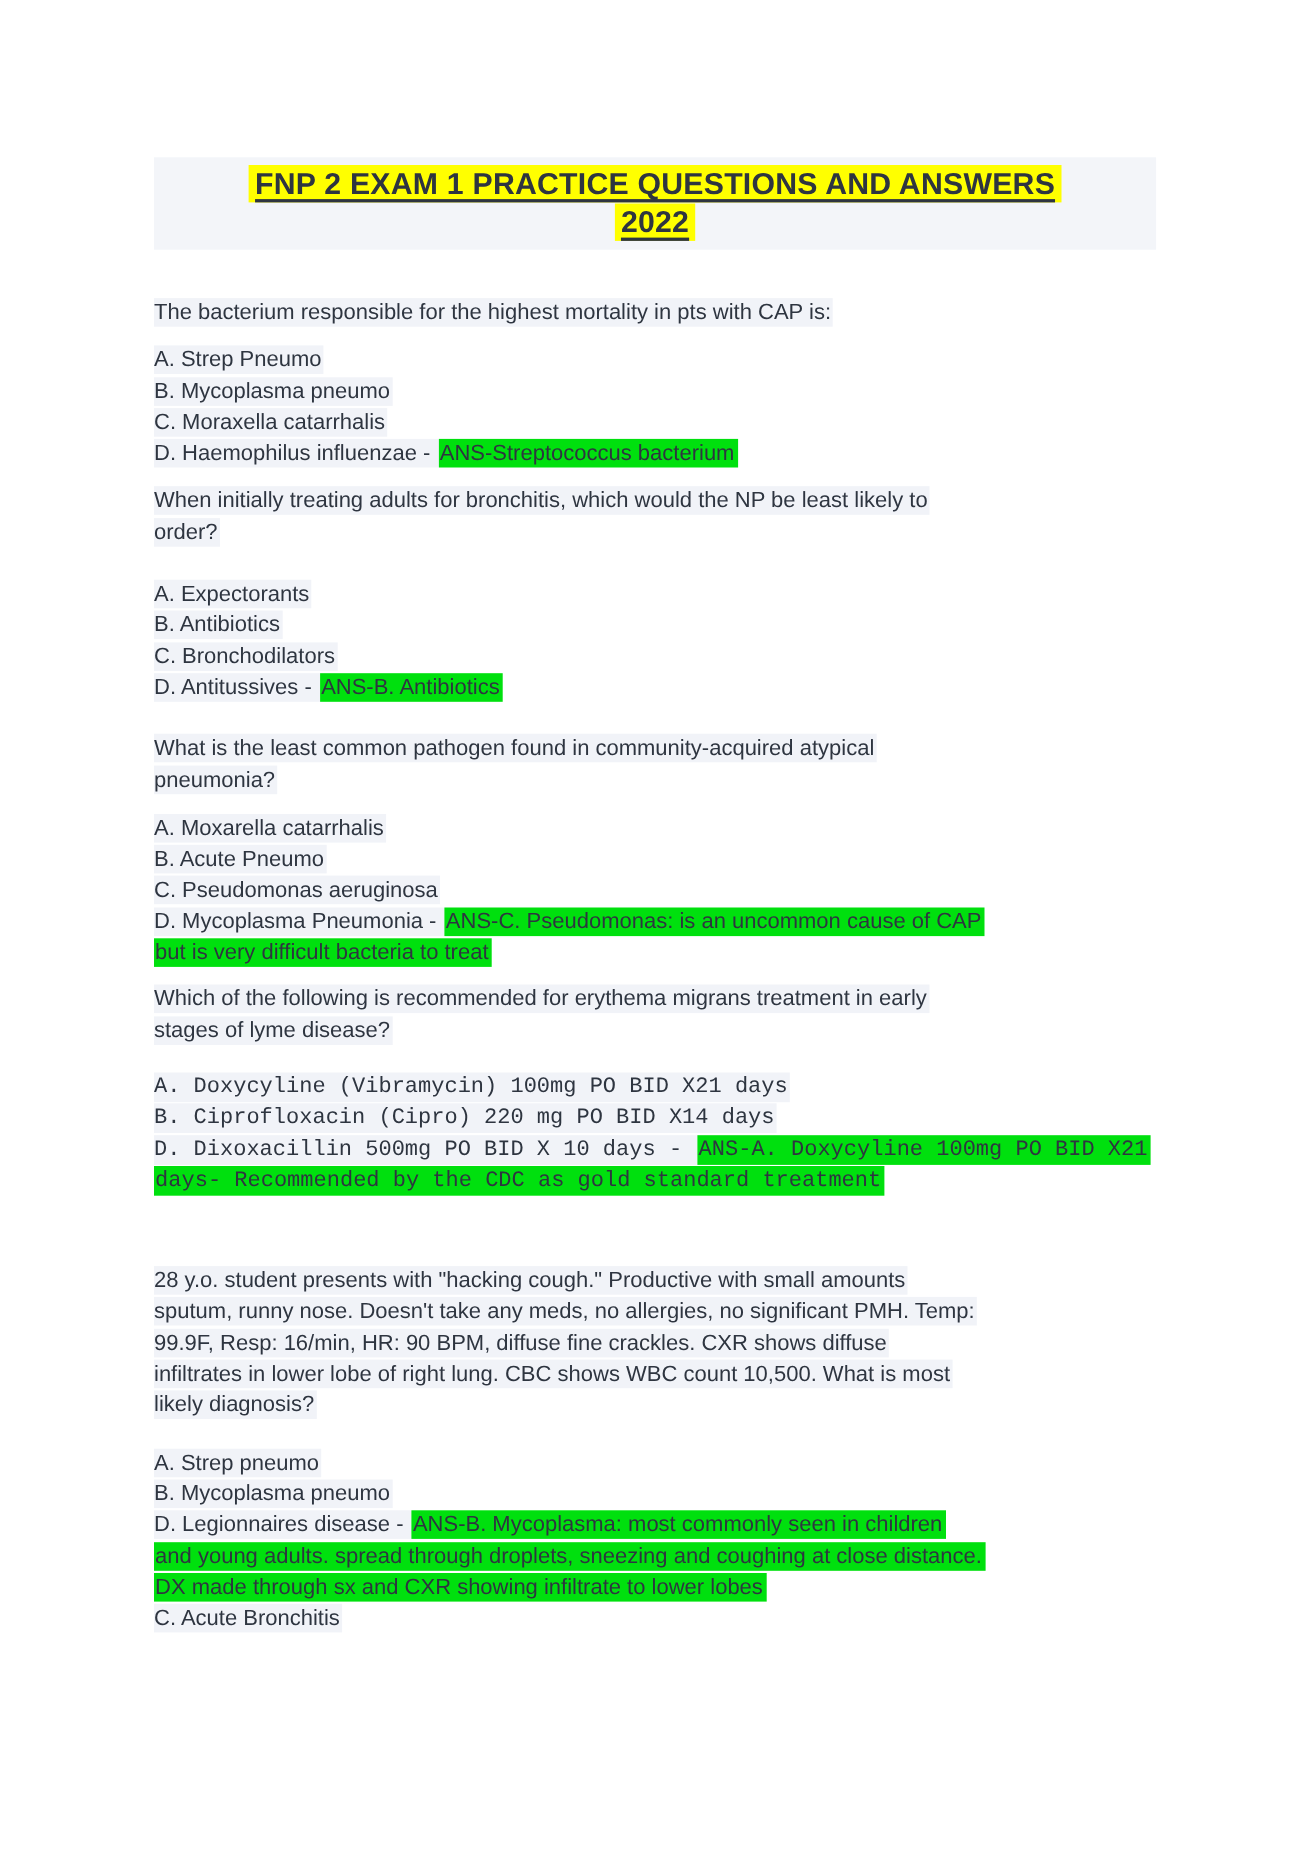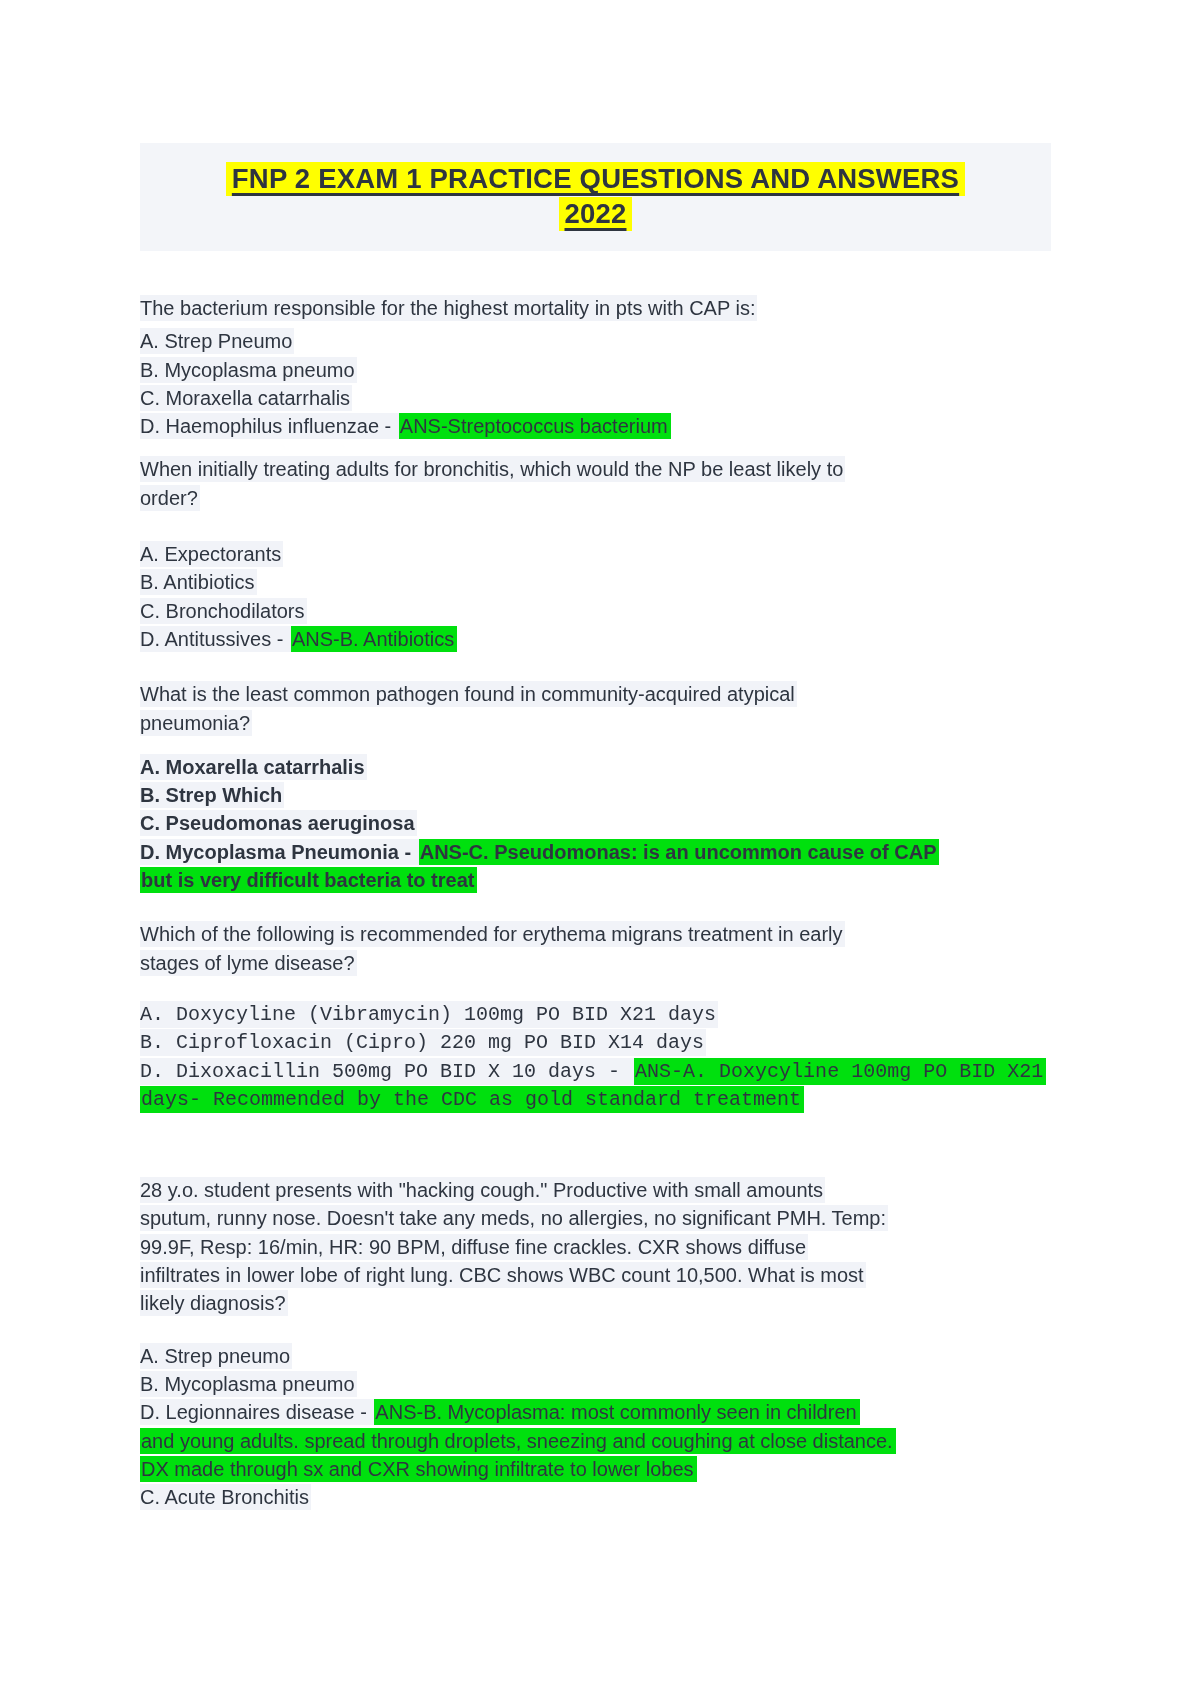--- a/index.html
+++ b/index.html
@@ -20,21 +20,21 @@
     font-family:"Liberation Sans","DejaVu Sans",sans-serif;
   }
   .page{position:relative;width:1191px;height:1684px;}
   .title-band{
     margin:143px 140px 0 140px;
     background:var(--c-band);
     text-align:center;
     padding:2px 0 4px;
   }
   .title-band h1{
-    margin:16px;
+    margin:4px;
     font-size:27.5px;
     line-height:35px;
     font-weight:bold;
     letter-spacing:0.2px;
   }
   .hl-yellow{
     background:var(--c-yellow);
     padding:1px 6px 2px;
     text-decoration:underline;
     text-decoration-thickness:3px;
@@ -55,26 +55,26 @@
     -webkit-box-decoration-break:clone;
     box-decoration-break:clone;
   }
   .hl-green{
     background:var(--c-green);
     padding:2px 3px 2px 1px;
     -webkit-box-decoration-break:clone;
     box-decoration-break:clone;
   }
   
-  .question:nth-of-type(1) .q-text{margin-bottom:5px;}
+  .question:nth-of-type(1) .q-text{margin-bottom:15px;}
   .question:nth-of-type(1) .opts{margin-bottom:15px;}
   .question:nth-of-type(2) .q-text{margin-bottom:28px;}
   .question:nth-of-type(2) .opts{margin-bottom:27px;}
   .question:nth-of-type(3) .q-text{margin-bottom:16px;}
-  .question:nth-of-type(3) .opts{margin-bottom:26px;font-weight:bold;}
+  .question:nth-of-type(3) .opts{margin-bottom:14px;}
   .question:nth-of-type(4) .q-text{margin-bottom:24px;}
   .question:nth-of-type(4) .opts{margin-bottom:62px;font-family:Liberation Mono, monospace;}
   .question:nth-of-type(5) .q-text{margin-bottom:24px;}
   .question:nth-of-type(5) .opts{margin-bottom:0;}
 </style>
 </head>
 <body>
 
 <div class="page">
   <header class="title-band">
@@ -100,21 +100,21 @@
           <div class="opt-line"><span class="hl-line">C. Bronchodilators</span></div>
           <div class="opt-line"><span class="hl-line">D. Antitussives - </span><span class="hl-green">ANS-B. Antibiotics</span></div>
         </div>
       </section>
 
   <section class="question">
         <p class="q-text"><span class="hl-line">What is the least common pathogen found in community-acquired atypical
 pneumonia?</span></p>
         <div class="opts">
           <div class="opt-line"><span class="hl-line">A. Moxarella catarrhalis</span></div>
-          <div class="opt-line"><span class="hl-line">B. Strep Which</span></div>
+          <div class="opt-line"><span class="hl-line">B. Acute Pneumo</span></div>
           <div class="opt-line"><span class="hl-line">C. Pseudomonas aeruginosa</span></div>
           <div class="opt-line"><span class="hl-line">D. Mycoplasma Pneumonia - </span><span class="hl-green">ANS-C. Pseudomonas: is an uncommon cause of CAP
 but is very difficult bacteria to treat</span></div>
         </div>
       </section>
 
   <section class="question">
         <p class="q-text"><span class="hl-line">Which of the following is recommended for erythema migrans treatment in early
 stages of lyme disease?</span></p>
         <div class="opts">

